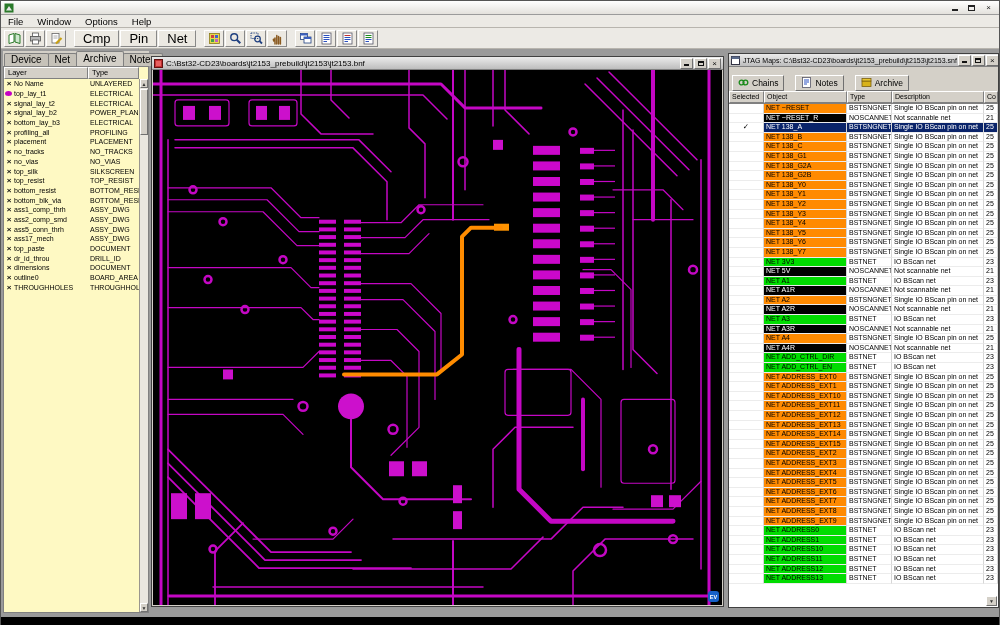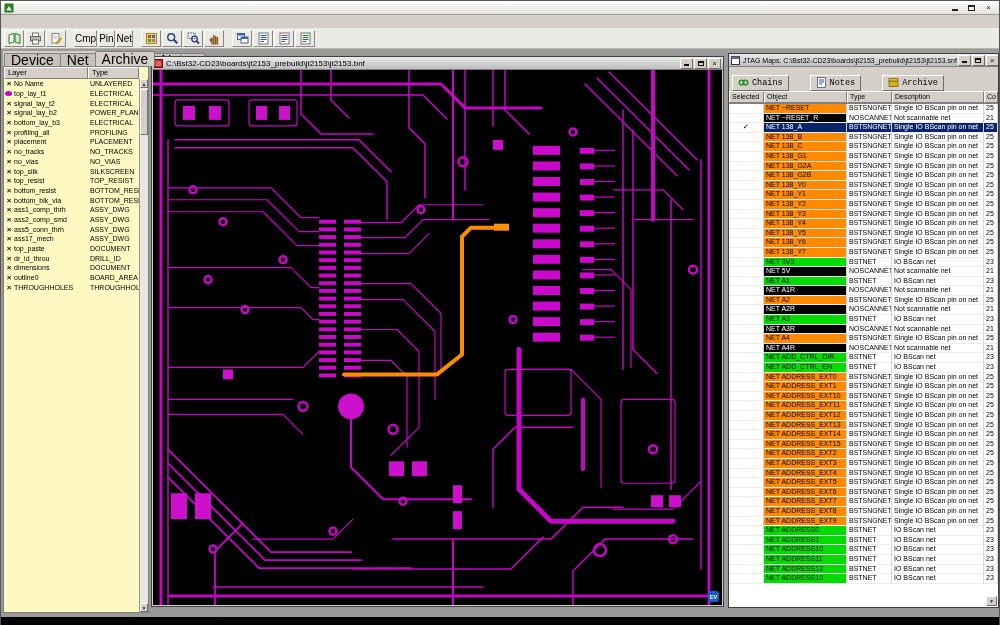--- a/index.html
+++ b/index.html
@@ -15,31 +15,31 @@
   .glyph-max{display:block;width:7px;height:6px;border:1px solid #222;border-top-width:2px;}
 
   
   #menubar{position:absolute;left:0;top:14px;width:100%;height:13px;background:#eceae5;border-bottom:1px solid #b8b5ae;display:flex;align-items:center;font-size:9.5px;}
   .menu-item{padding:0 7px;}
 
   
   #toolbar{position:absolute;left:0;top:27px;width:100%;height:21px;background:#eceae5;border-bottom:1px solid #b8b5ae;display:flex;align-items:center;padding-left:3px;}
   .tbtn{width:20px;height:17px;background:#ece9e2;border:1px solid;border-color:#fff #888 #888 #fff;display:flex;align-items:center;justify-content:center;margin-right:1px;}
   .tbtn svg{width:13px;height:13px;display:block;}
-  .ttxt{width:auto;padding:0 0;font-size:10px;}
+  .ttxt{width:auto;padding:0 8px;font-size:13px;}
   .tsep{width:7px;height:17px;}
 
   
   #workspace{position:absolute;left:0;top:48px;width:100%;height:568px;background:#9a9a9a;}
   #statusbar{position:absolute;left:0;top:616px;width:100%;height:9px;background:#000;}
 
   
   #left-panel{position:absolute;left:2px;top:50px;width:146px;height:562px;background:#d4d0c8;}
   .tabrow{height:15px;display:flex;align-items:flex-end;padding-left:1px;}
-  .tab{display:inline-block;font-size:14px;line-height:12px;padding:0 6px;background:#c6c2b9;border:1px solid #808080;border-bottom:none;border-radius:2px 2px 0 0;margin-right:-1px;}
+  .tab{display:inline-block;font-size:10px;line-height:12px;padding:0 6px;background:#c6c2b9;border:1px solid #808080;border-bottom:none;border-radius:2px 2px 0 0;margin-right:-1px;}
   .tab.active{background:#d4d0c8;line-height:14px;position:relative;z-index:2;}
   .llist{position:absolute;top:15px;left:0;right:0;bottom:0;background:#fef9c3;border:1px solid #808080;}
   .lheader{position:absolute;top:0;left:0;right:9px;height:12px;display:flex;}
   .lh{background:#d4d0c8;border:1px solid;border-color:#fff #808080 #808080 #fff;font-size:7.5px;line-height:10px;padding-left:3px;}
   .lh1{width:84px;}.lh2{flex:1;}
   .lrows{position:absolute;top:12px;left:0;right:9px;bottom:0;overflow:hidden;}
   .lrow{height:9.7px;display:flex;align-items:center;font-size:7px;line-height:9px;white-space:nowrap;}
   .lic{width:10px;text-align:center;font-size:8px;font-weight:bold;color:#111;}
   .lic-eye{width:7px;height:5px;background:#c400c4;border-radius:50%;margin:0 2px 0 1px;flex:0 0 auto;}
   .lname{width:76px;overflow:hidden;}
@@ -54,21 +54,21 @@
   .wtitle .wicon{width:9px;height:9px;margin-right:3px;flex:0 0 auto;}
   .wbtn{width:13px;height:11px;background:#d4d0c8;border:1px solid;border-color:#fff #707070 #707070 #fff;display:flex;align-items:center;justify-content:center;margin-left:1px;font-size:8px;color:#111;flex:0 0 auto;}
   .wbtn .glyph-min{width:5px;height:2px;margin-top:4px;background:#111;}
   .wbtn .glyph-max{width:6px;height:5px;border:1px solid #111;border-top-width:2px;}
   .pcanvas{position:absolute;top:13px;left:1px;right:1px;bottom:1px;background:#000;}
   .pcanvas svg{width:100%;height:100%;display:block;}
   .ev-badge{position:absolute;right:3px;bottom:3px;width:11px;height:11px;background:#1560c8;border-radius:3px;color:#fff;font-size:5.5px;display:flex;align-items:center;justify-content:center;font-weight:bold;}
 
   
   #net-window{position:absolute;left:727px;top:52px;width:271px;height:555px;background:#d4d0c8;border:1px solid #404040;}
-  .nbtnbar{position:absolute;top:13px;left:0;right:0;height:32px;background:#d4d0c8;display:flex;align-items:center;padding-left:3px;gap:21px;border-bottom:1px solid #a8a49c;font-family:Liberation Mono, monospace;}
+  .nbtnbar{position:absolute;top:13px;left:0;right:0;height:32px;background:#d4d0c8;display:flex;align-items:center;padding-left:3px;gap:11px;border-bottom:1px solid #a8a49c;}
   .nbtn{height:16px;display:flex;align-items:center;gap:3px;font-size:8.5px;padding:0 5px;background:#d4d0c8;border:1px solid;border-color:#fff #707070 #707070 #fff;}
   .nbtn svg{width:11px;height:11px;display:block;}
   .nhead{position:absolute;top:37px;left:0;right:0;height:12px;display:flex;background:#d4d0c8;}
   .nhc{border:1px solid;border-color:#fff #808080 #808080 #fff;font-size:7px;line-height:10px;padding-left:2px;background:#d4d0c8;white-space:nowrap;overflow:hidden;}
   .nbody{position:absolute;top:49px;left:0;right:0;bottom:0;background:#fff;overflow:hidden;border-top:1px solid #808080;}
   .nrow{display:flex;height:9.6px;}
   .nc{border-right:1px solid #d6d6d6;border-bottom:1px solid #ececec;font-size:7px;line-height:8.6px;padding-left:2px;white-space:nowrap;overflow:hidden;}
   .c-sel{width:35px;text-align:center;padding-left:0;font-size:7.5px;}
   .c-obj{width:83px;}
   .c-type{width:45px;}
@@ -90,20 +90,26 @@
       <span class="mbtn">
           <span class="glyph-min"></span>
         </span>
       <span class="mbtn">
           <span class="glyph-max"></span>
         </span>
       <span class="mbtn">×</span>
     </span>
   </div>
 
+  <div id="menubar">
+    <span class="menu-item">File</span>
+    <span class="menu-item">Window</span>
+    <span class="menu-item">Options</span>
+    <span class="menu-item">Help</span>
+  </div>
 
   <div id="toolbar">
     <span class="tbtn">
         <svg viewBox="0 0 13 13">
           <path d="M1,3 L6,1.5 L6,10 L1,11.5 Z" fill="#fff" stroke="#2a7a2a"></path>
           <path d="M12,3 L7,1.5 L7,10 L12,11.5 Z" fill="#cfe8cf" stroke="#2a7a2a"></path>
         </svg>
       </span>
     <span class="tbtn">
         <svg viewBox="0 0 13 13">

